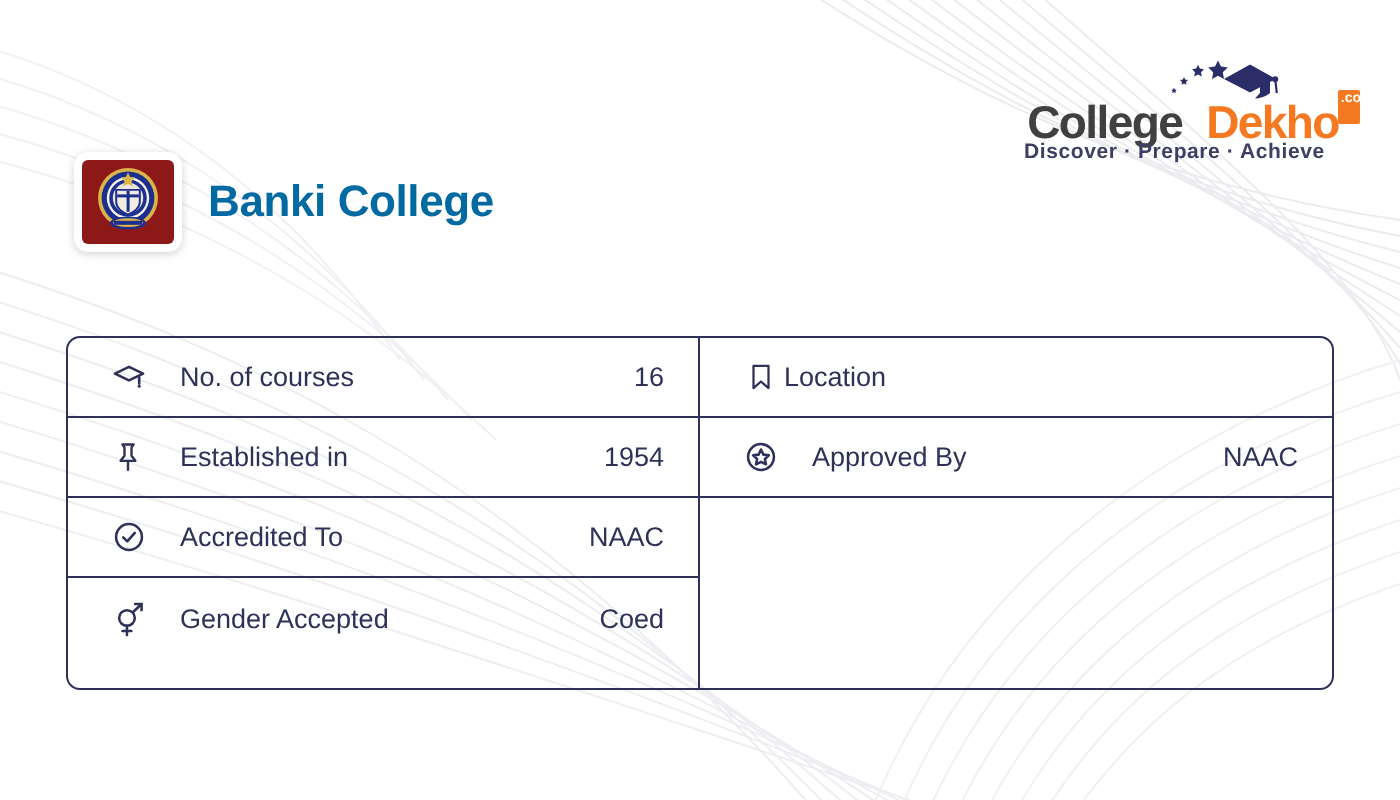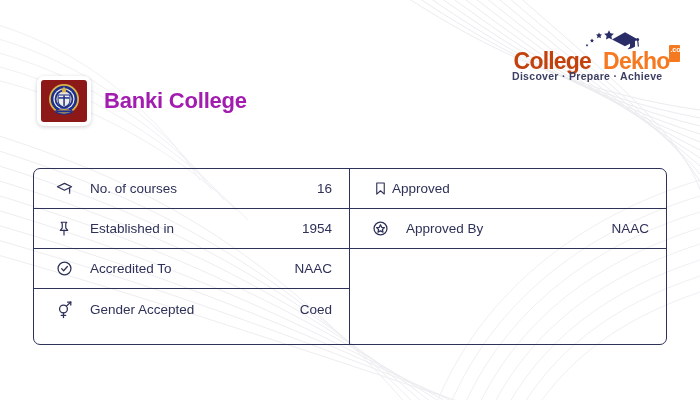--- a/index.html
+++ b/index.html
@@ -41,21 +41,21 @@
     background: #8c1818;
     border-radius: 3px;
     display: flex; align-items: center; justify-content: center;
     overflow: hidden;
   }
   #college-title {
     position: absolute;
     left: 104px; top: 88px;
     font-size: 22px;
     font-weight: bold;
-    color: #a21caf;
+    color: #0369a1;
     letter-spacing: -0.2px;
     white-space: nowrap;
   }
   
   #brand {
     position: absolute;
     right: 18px; top: 22px;
     width: 170px; height: 62px;
   }
   #brand-cap {
@@ -66,21 +66,21 @@
   #brand-word {
     position: absolute;
     left: 0px; top: 23px;
     width: 170px;
     text-align: center;
     font-size: 23px;
     font-weight: bold;
     letter-spacing: -0.8px;
     white-space: nowrap;
   }
-  .brand-college { color: #c2410c; }
+  .brand-college { color: #404040; }
   .brand-dekho { color: #f47920; margin-left: 12px; }
   .brand-dotcom {
     display: inline-block;
     background: #f47920;
     color: #ffffff;
     font-size: 7px;
     font-weight: bold;
     line-height: 8px;
     padding: 1px 1px;
     border-radius: 1px;
@@ -299,21 +299,21 @@
     </div>
 
     <div class="info-col right">
 
       <div class="info-row">
         <span class="row-icon">
           <svg width="15" height="17" viewBox="0 0 20 20" fill="none" stroke="#2e3158" stroke-width="1.5" stroke-linecap="round" stroke-linejoin="round">
             <path d="M5 2.6 L15 2.6 L15 17.4 L10 13 L5 17.4 Z"></path>
           </svg>
         </span>
-        <span class="row-value">Approved</span>
+        <span class="row-value">Location</span>
       </div>
 
 
       <div class="info-row">
         <span class="row-icon">
           <svg width="17" height="17" viewBox="0 0 20 20" fill="none" stroke="#2e3158" stroke-width="1.5" stroke-linecap="round" stroke-linejoin="round">
             <circle cx="10" cy="10" r="7.6"></circle>
             <path d="M10 5.6 L11.4 8.6 L14.6 9 L12.3 11.2 L12.9 14.3 L10 12.8 L7.1 14.3 L7.7 11.2 L5.4 9 L8.6 8.6 Z"></path>
           </svg>
         </span>

